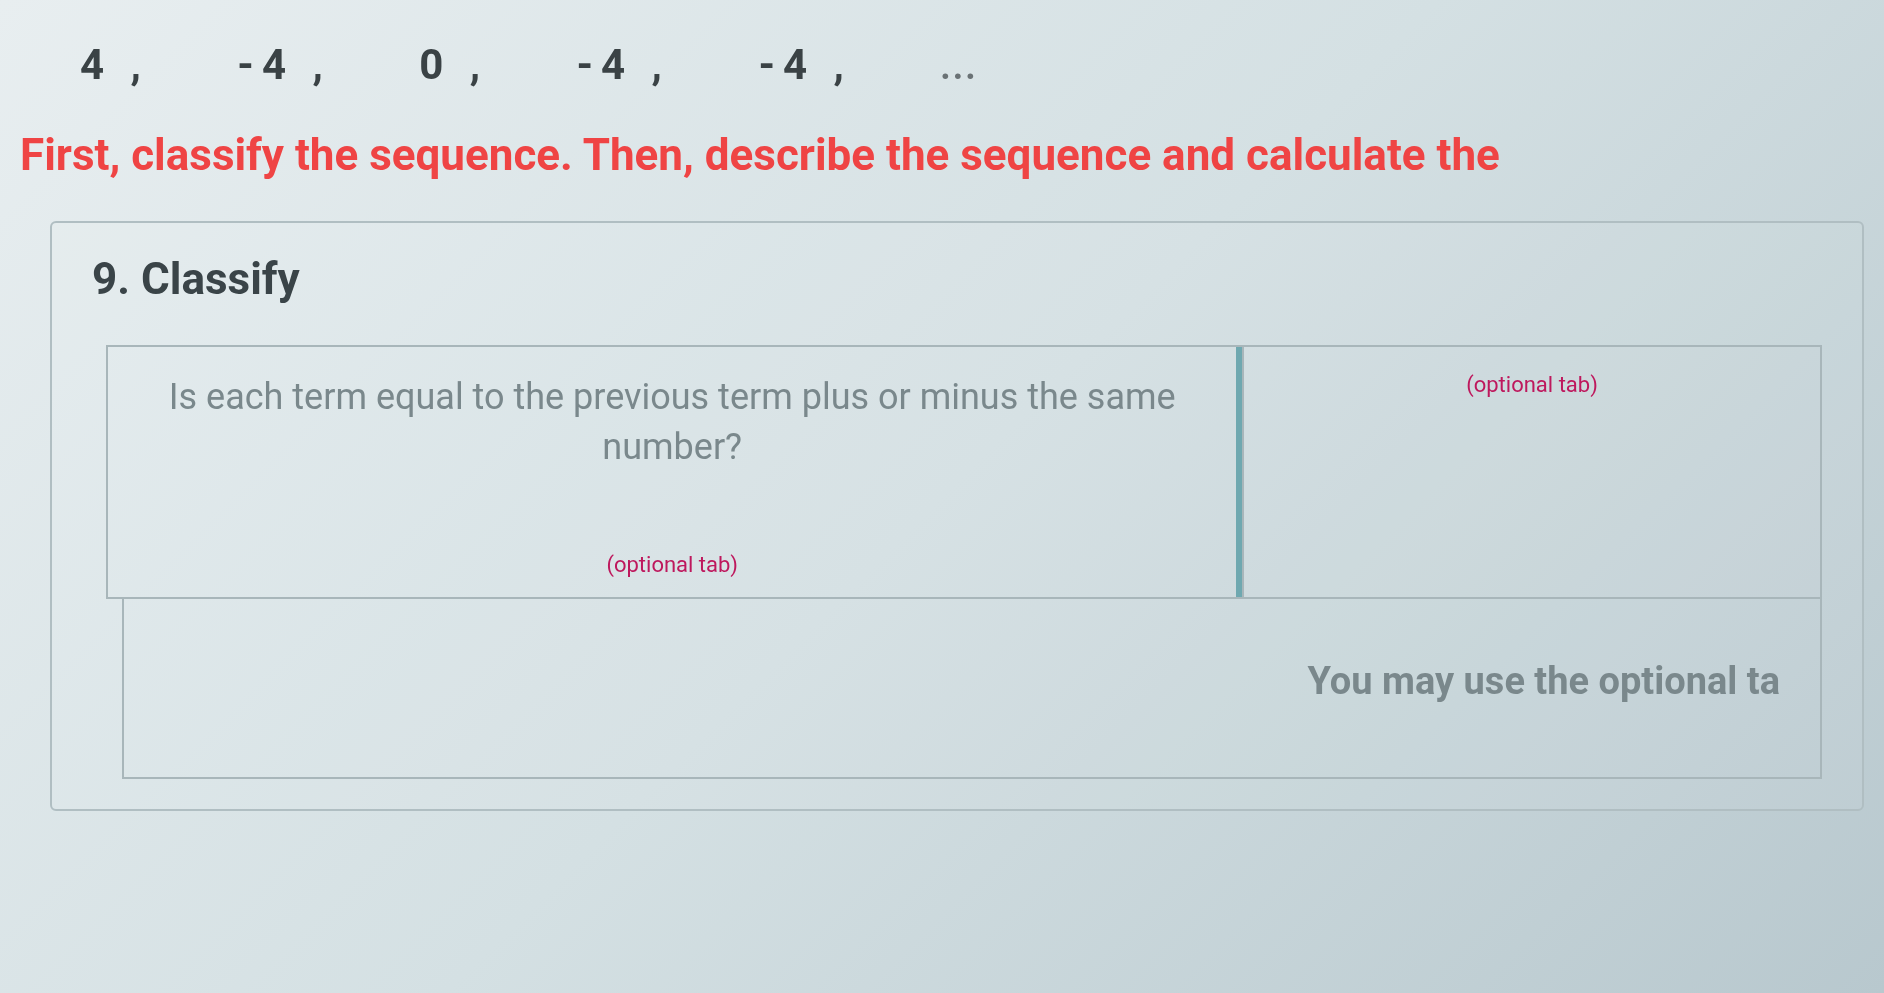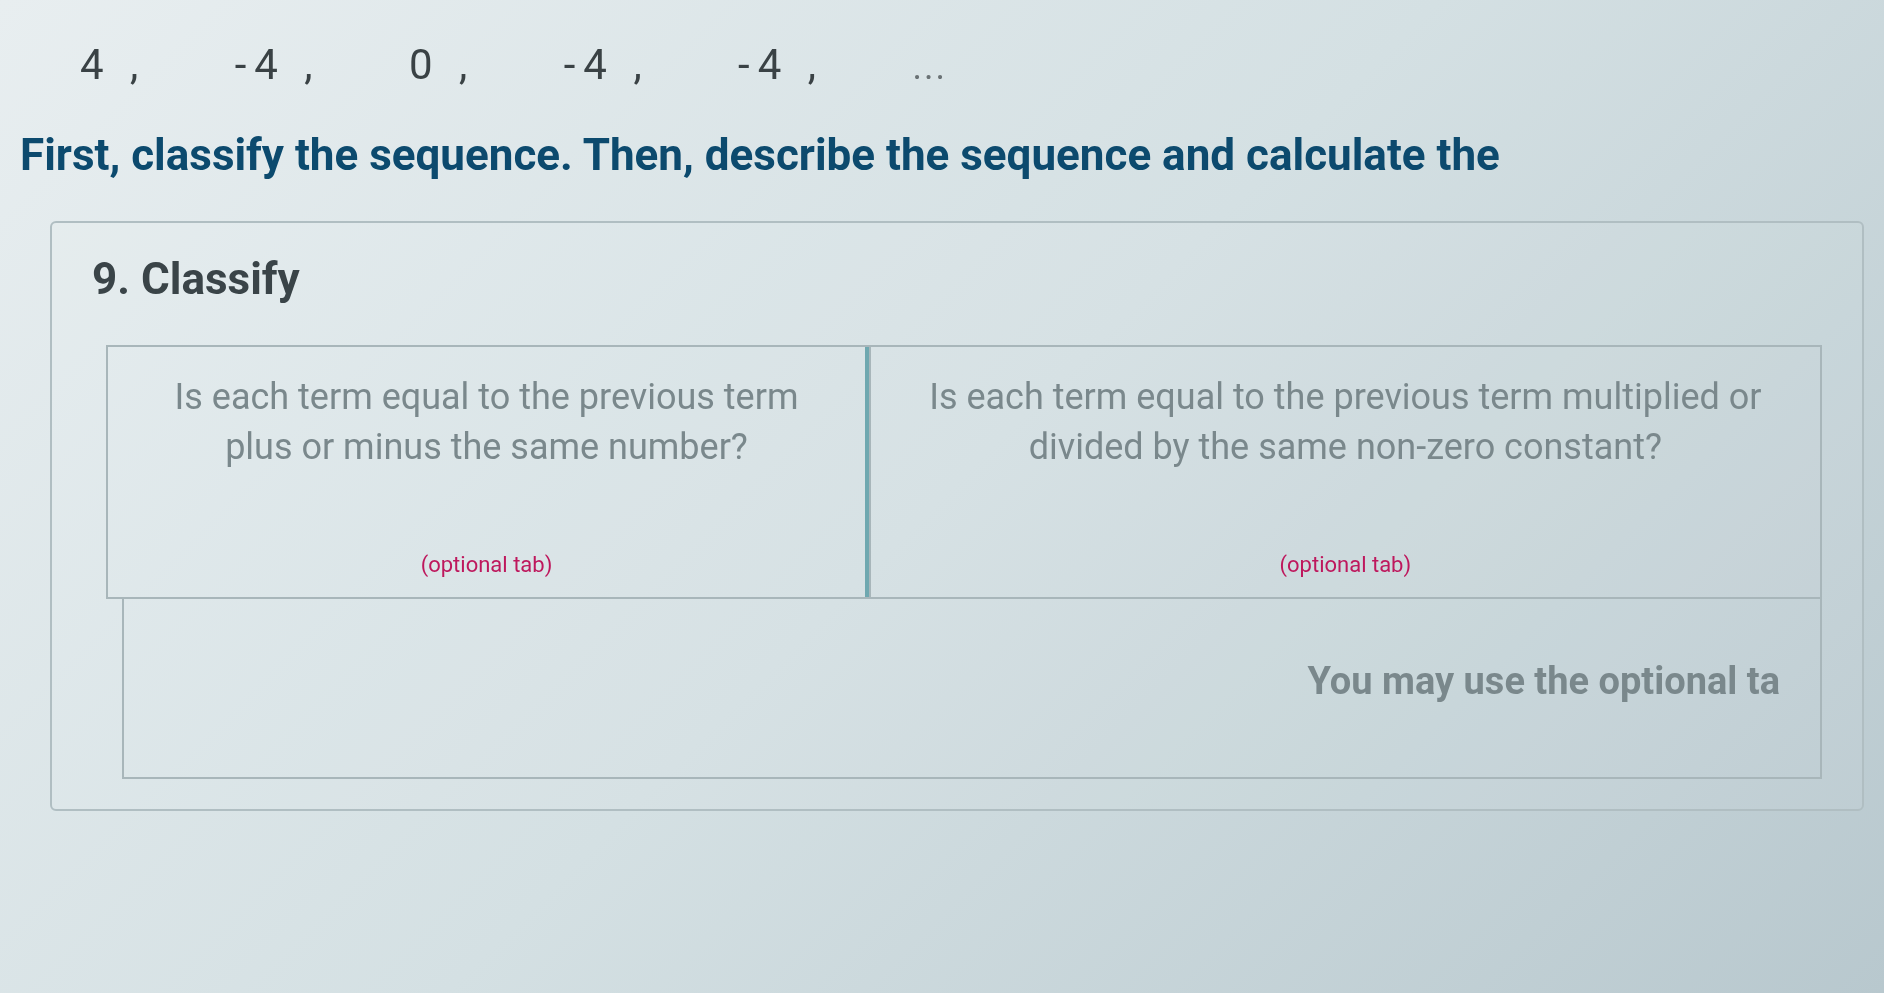--- a/index.html
+++ b/index.html
@@ -11,38 +11,38 @@
       font-family: -apple-system, BlinkMacSystemFont, "Segoe UI", Roboto, "Helvetica Neue", Arial, sans-serif;
       background: linear-gradient(135deg, #e8eef0 0%, #d4e0e3 50%, #b8c8ce 100%);
       width: 1884px;
       height: 993px;
       overflow: hidden;
       padding: 20px 20px 20px 20px;
       color: #4a5558;
     }
     .sequence-row {
       font-size: 42px;
-      font-weight: 400;
+      font-weight: 700;
       color: #3a4245;
       letter-spacing: 8px;
       padding: 20px 60px 30px 60px;
     }
     .sequence-item {
       display: inline-block;
       margin-right: 70px;
     }
     .ellipsis {
       font-size: 36px;
       color: #6a7275;
       letter-spacing: 2px;
     }
     .instruction {
       font-size: 44px;
       font-weight: 700;
-      color: #0c4a6e;
+      color: #ef4444;
       padding: 10px 0 30px 0;
       white-space: nowrap;
     }
     .classify-box {
       border: 2px solid #b0bec2;
       border-radius: 6px;
       margin: 10px 0 0 30px;
       padding: 30px 40px;
       background: rgba(255,255,255,0.05);
     }
@@ -119,21 +119,20 @@
 <div class="classify-box">
   <div class="classify-title">9. Classify</div>
 
   <div class="tabs-row">
     <div class="tab">
       <div class="tab-question">Is each term equal to the previous term plus or minus the same number?</div>
       <div class="tab-optional">(optional tab)</div>
     </div>
     <div class="tab-divider"></div>
     <div class="tab">
-      <div class="tab-question">Is each term equal to the previous term multiplied or divided by the same non-zero constant?</div>
       <div class="tab-optional">(optional tab)</div>
     </div>
   </div>
 
   <div class="content-area">
     <div class="hint-text">You may use the optional ta</div>
   </div>
 </div>
 
 </body></html>

